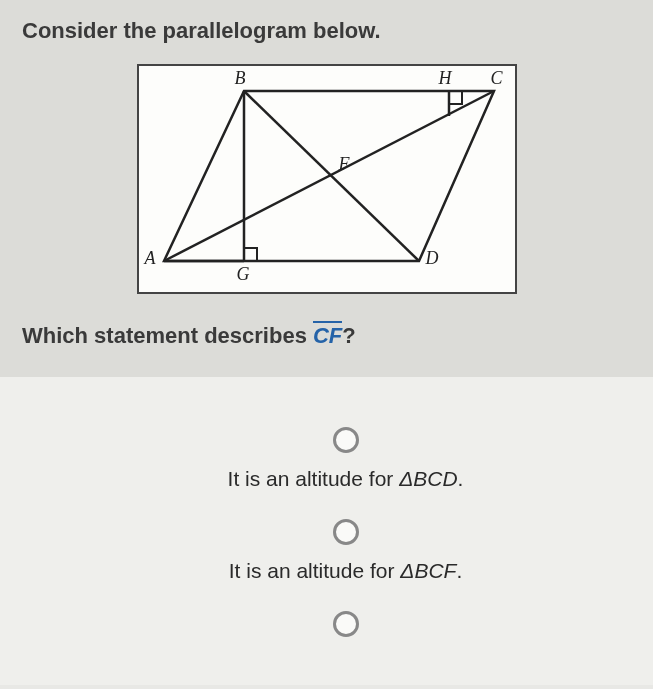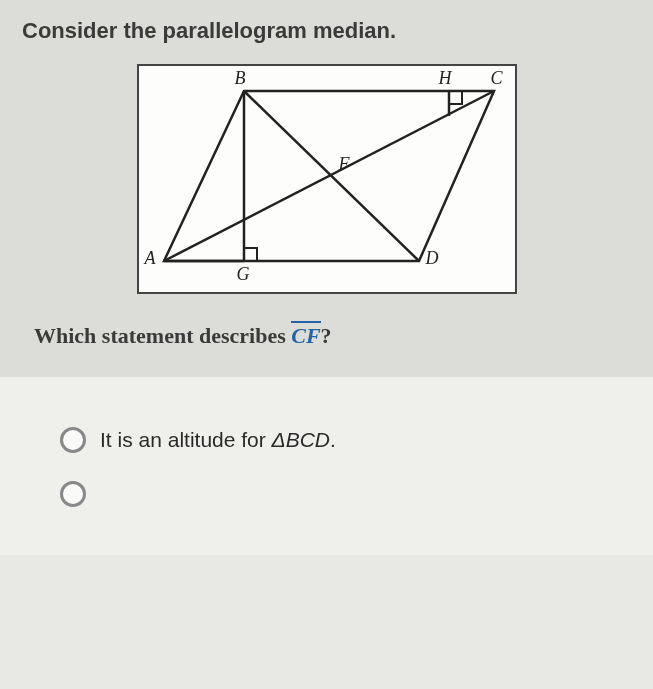--- a/index.html
+++ b/index.html
@@ -27,22 +27,21 @@
     }
     .diagram-box {
       width: 380px;
       height: 230px;
       background: #fdfdfb;
       border: 2px solid #444;
       position: relative;
     }
     .sub-question {
       background: #dcdcd8;
-      padding: 12px 22px 28px 34px;
-      font-family: Liberation Serif, serif;
+      padding: 12px 22px 28px 22px;
     }
     .sub-question-text {
       font-size: 22px;
       font-weight: bold;
       color: #3a3a3a;
     }
     .cf-segment {
       color: #2563a8;
       font-style: italic;
       position: relative;
@@ -61,20 +60,21 @@
     .answers {
       background: #efefec;
       padding: 50px 22px 20px 60px;
     }
     .option {
       display: flex;
       align-items: center;
       gap: 14px;
       margin-bottom: 28px;
       cursor: pointer;
+      flex-direction: column;
     }
     .radio {
       width: 26px;
       height: 26px;
       border: 3px solid #888;
       border-radius: 50%;
       flex-shrink: 0;
       background: #fafaf8;
     }
     .option-text {
@@ -87,21 +87,21 @@
       font-size: 18px;
       font-style: italic;
       color: #222;
       font-family: 'Times New Roman', serif;
     }
   </style>
 </head>
 <body>
 
 <div class="question-header">
-  <div class="question-title">Consider the parallelogram median.</div>
+  <div class="question-title">Consider the parallelogram below.</div>
 </div>
 
 <div class="diagram-container">
   <div class="diagram-box">
     <svg width="376" height="226" viewBox="0 0 376 226">
 
       <polygon points="25,195 105,25 355,25 280,195" fill="none" stroke="#222" stroke-width="2.5"></polygon>
 
       <line x1="25" y1="195" x2="355" y2="25" stroke="#222" stroke-width="2.5"></line>
 
@@ -135,14 +135,20 @@
 
 <div class="answers">
   <div class="option">
     <div class="radio"></div>
     <div class="option-text">
       <span>It is an altitude for </span><span class="italic">ΔBCD</span><span>.</span>
     </div>
   </div>
   <div class="option">
     <div class="radio"></div>
+    <div class="option-text">
+      <span>It is an altitude for </span><span class="italic">ΔBCF</span><span>.</span>
+    </div>
+  </div>
+  <div class="option">
+    <div class="radio"></div>
   </div>
 </div>
 
 </body></html>

